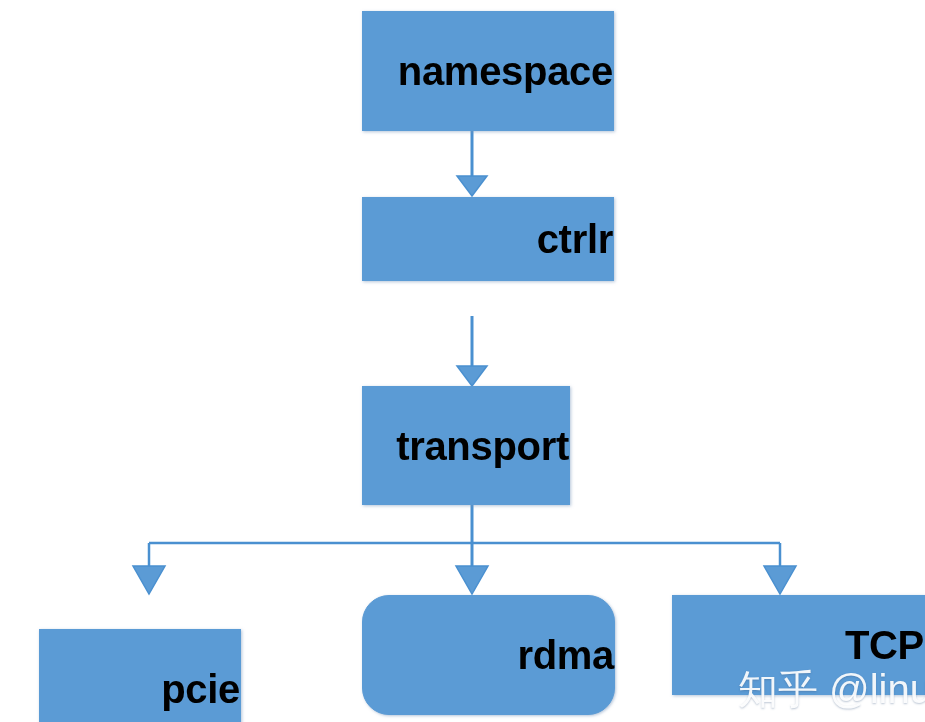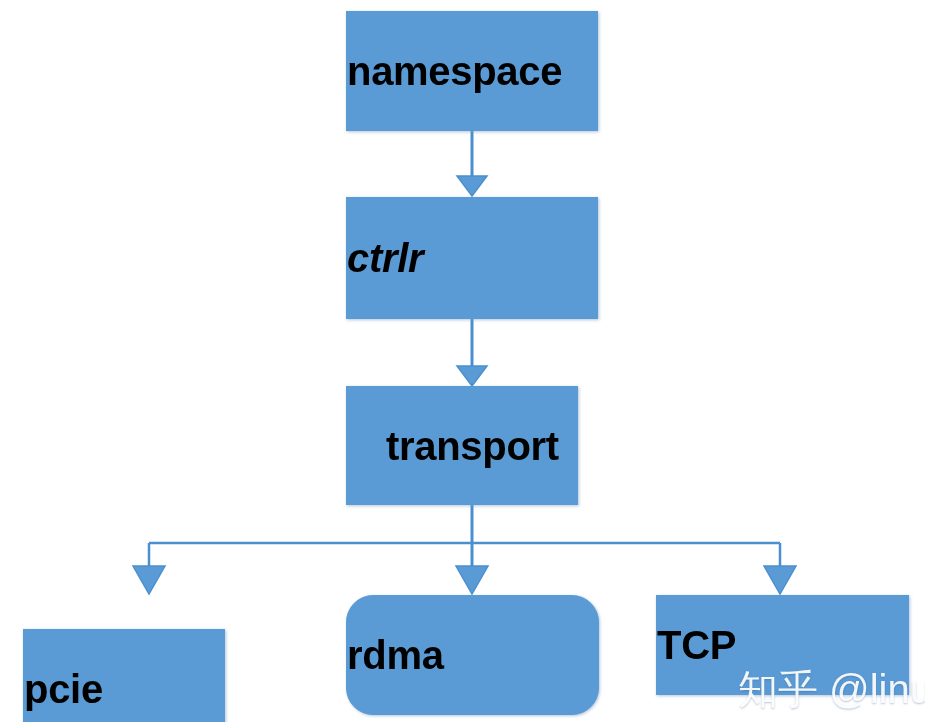--- a/index.html
+++ b/index.html
@@ -26,36 +26,37 @@
     pointer-events: none;
   }
   .node {
     position: absolute;
     box-sizing: border-box;
     background: #5B9BD5;
     border: 1px solid #5B9BD5;
     box-shadow: 1px 1px 3px rgba(120,150,185,0.55);
     display: flex;
     align-items: center;
-    justify-content: flex-start;
+    justify-content: flex-end;
     z-index: 3;
+    margin-left: 16px;
   }
   .node-label {
     font-family: "Liberation Sans", sans-serif;
     font-weight: bold;
     font-size: 40px;
     line-height: 1;
     color: #000000;
     letter-spacing: -0.3px;
     white-space: nowrap;
   }
   
   #node-namespace { left: 346px; top: 11px;  width: 252px; height: 120px; }
-  #node-ctrlr     { left: 346px; top: 197px; width: 252px; height: 122px; font-style: italic; }
-  #node-transport { left: 346px; top: 386px; width: 232px; height: 119px; padding-left: 39px; }
+  #node-ctrlr     { left: 346px; top: 197px; width: 252px; height: 84px; }
+  #node-transport { left: 346px; top: 386px; width: 208px; height: 119px; padding-left: 39px; }
   #node-pcie      { left: 23px;  top: 629px; width: 202px; height: 120px; }
   #node-rdma      { left: 346px; top: 595px; width: 253px; height: 120px; border-radius: 27px; }
   #node-tcp       { left: 656px; top: 595px; width: 253px; height: 100px; }
 
   .watermark {
     position: absolute;
     left: 738px;
     top: 662px;
     font-family: "Liberation Sans", sans-serif;
     font-size: 40px;

